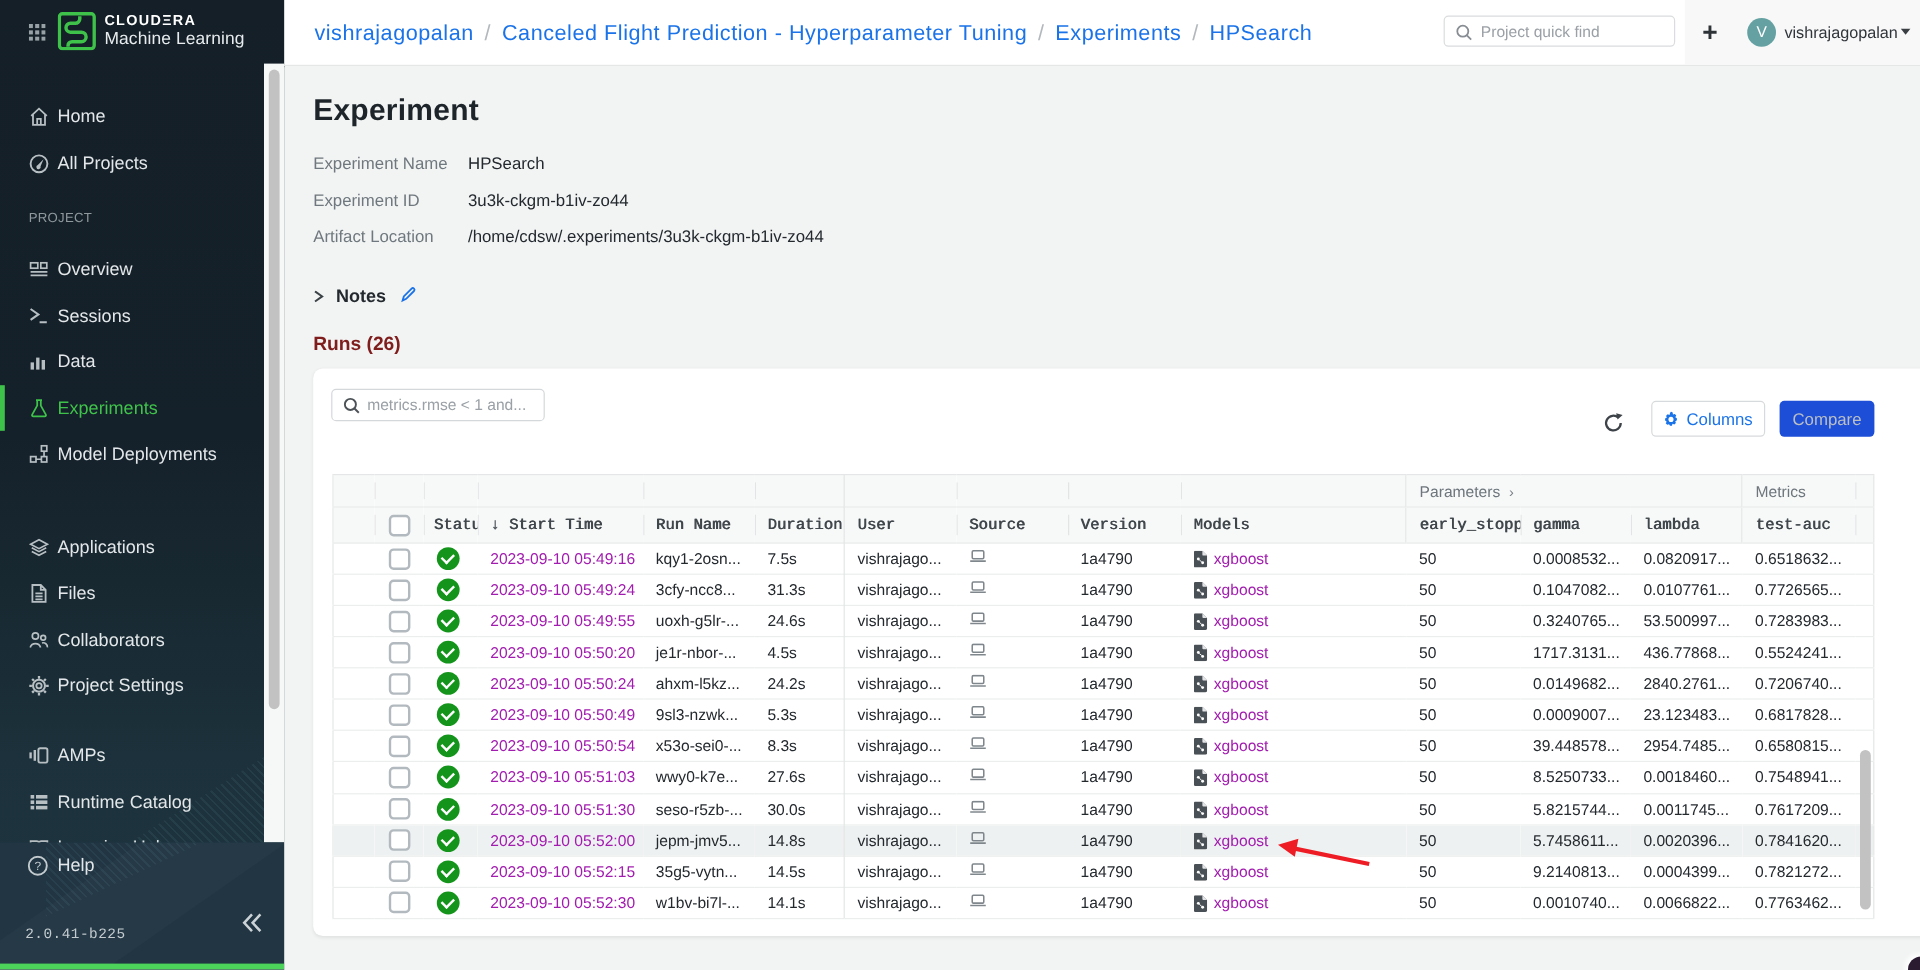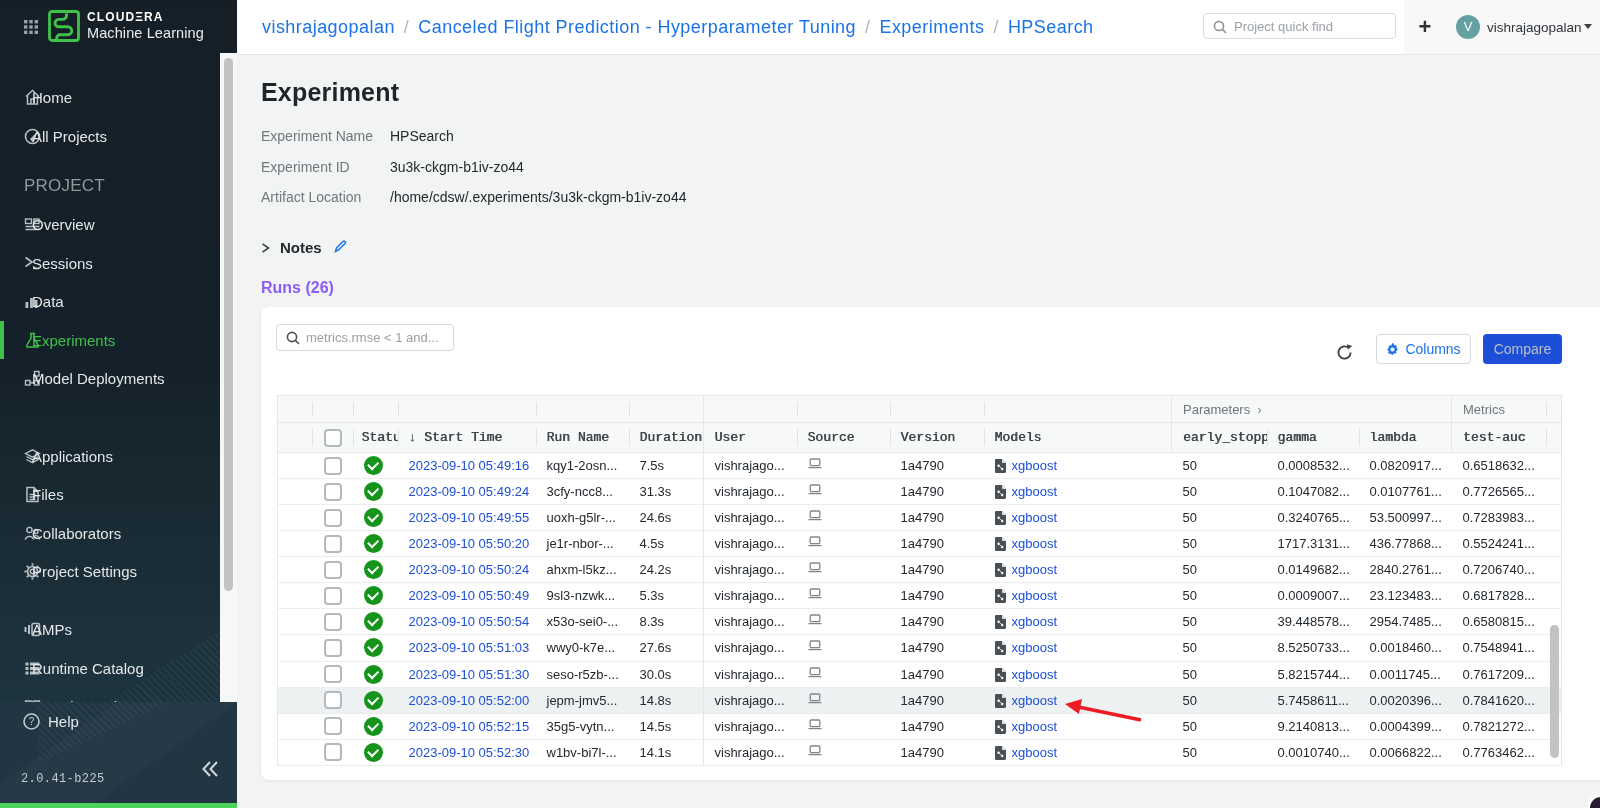--- a/index.html
+++ b/index.html
@@ -15,22 +15,22 @@
   .logo-sq { position:absolute; left:48px; top:10px; }
   .brand { position:absolute; left:87px; top:11px; line-height:1; }
   .brand .b1 { font-size:12px; font-weight:bold; color:#fff; letter-spacing:1.1px; }
   .brand .b2 { font-size:14.5px; color:#e8ecee; margin-top:3px; letter-spacing:0.1px; }
 
   .s-track { position:absolute; left:220px; top:53px; width:17px; height:649px; background:#f6f7f7; }
   .s-thumb { position:absolute; left:4px; top:5px; width:9px; height:533px; border-radius:5px; background:#c2c2c2; }
 
   .nav-item { position:absolute; left:0; width:220px; height:38px; display:flex; align-items:center; color:#e3e7e9; font-size:15px; }
   .nav-item svg { position:absolute; left:24px; }
-  .nav-item .t { position:absolute; left:32px; white-space:nowrap;text-align:right; }
-  .nav-label { position:absolute; left:24px; color:#8e989d; font-size:17px; letter-spacing:0.2px; }
+  .nav-item .t { position:absolute; left:48px; white-space:nowrap;text-align:right; }
+  .nav-label { position:absolute; left:24px; color:#8e989d; font-size:11px; letter-spacing:0.2px; }
   .nav-green { color:#3fc24a; }
   .green-bar { position:absolute; left:0; top:321px; width:4px; height:38px; background:#3fc24a; }
 
   .s-foot { position:absolute; left:0; top:702px; width:237px; height:106px; background:#213543; overflow:hidden; }
   .f-stripes { position:absolute; left:38px; top:0; width:130px; height:62px;
      background:repeating-linear-gradient(45deg, rgba(122,188,200,0.08) 0 1.5px, transparent 1.5px 5px);
      clip-path:polygon(0 0, 100% 0, 0 100%); }
   .f-band { position:absolute; left:-30px; top:-40px; width:430px; height:70px; background:rgba(255,255,255,0.022); transform:rotate(-35deg); }
   .help-row { position:absolute; left:0; top:702px; width:220px; height:38px; display:flex; align-items:center; color:#e3e7e9; font-size:15px; }
   .help-row svg { position:absolute; left:23px; }
@@ -55,41 +55,41 @@
 
   
   .main { position:absolute; left:237px; top:56px; width:1363px; height:752px; background:#f2f3f3; }
   .h1 { position:absolute; left:24px; top:22px; font-size:25px; font-weight:bold; color:#1d252b; letter-spacing:0.2px; }
   .meta { position:absolute; left:24px; top:65px; font-size:14px; }
   .meta .row { height:30.5px; display:flex; align-items:center; }
   .meta .lab { width:129px; color:#6f787e; }
   .meta .val { color:#23292e; }
   .notes { position:absolute; left:24px; top:183px; font-size:15px; color:#23292e; font-weight:bold; }
   
-  .runs-t { position:absolute; left:24px; top:223px; font-size:16px; font-weight:bold; color:#8b5cf6; }
+  .runs-t { position:absolute; left:24px; top:223px; font-size:16px; font-weight:bold; color:#7f1d1d; }
 
   .card { position:absolute; left:24px; top:251px; width:1482px; height:473px; background:#fff; border-radius:8px; box-shadow:0 1px 3px rgba(0,0,0,0.07); }
   .filter { position:absolute; left:15px; top:17px; width:178px; height:27px; border:1px solid #d5d8da; border-radius:4px; }
   .filter .ph { position:absolute; left:29px; top:5px; font-size:13px; color:#9aa0a6; }
   .refresh { position:absolute; left:1075px; top:37px; }
   .btn-cols { position:absolute; left:1115px; top:27px; width:95px; height:30px; border:1px solid #d7dadc; border-radius:4px; background:#fff; color:#1a73e8; font-size:14px; line-height:28px; text-align:center; }
   .btn-cmp { position:absolute; left:1222px; top:27px; width:79px; height:30px; border-radius:4px; background:#1d4ed8; color:#bcbfc2; font-size:14px; line-height:30px; text-align:center; }
 
   table.grid { position:absolute; left:16px; top:88px; width:1284px; border-collapse:collapse; border-left:1px solid #e4e6e7; border-right:1px solid #e4e6e7; border-bottom:1px solid #e4e6e7; table-layout:fixed; font-size:13px; color:#24292e; }
   table.grid td, table.grid th { padding:0 0 0 11px; overflow:hidden; white-space:nowrap; text-align:left; font-weight:normal; }
   tr.gh { height:27px; background:#f7f8f8; }
   tr.gh td { border-top:1px solid #e4e6e7; position:relative; color:#6d767c; font-size:13px; }
   tr.lh { height:30px; background:#f7f8f8;font-family:Liberation Mono, monospace; }
   tr.lh th { border-bottom:1px solid #e4e6e7; border-top:1px solid #e4e6e7; position:relative; color:#40474c; font-weight:normal; text-shadow:0.55px 0 0 #40474c; font-size:13px; }
   tr.dr { height:26.07px; background:#fff; }
   tr.dr td { border-bottom:1px solid #eceeee; }
   tr.hl { background:#eef1f1; }
   .tick:before { content:""; position:absolute; left:0; top:6px; bottom:6px; width:1px; background:#e2e4e5; }
   td.gsep, th.gsep { border-left:1px solid #e4e6e7; }
-  .bluelink { color:#1d4ed8; }
+  .bluelink { color:#a21caf; }
   .date { letter-spacing:0; }
   .cb { display:inline-block; width:18px; height:18px; border:2px solid #b2bac0; border-radius:4px; background:#fff; vertical-align:middle; margin-left:1px; }
   .okc { display:inline-block; width:19px; height:19px; border-radius:50%; background:#15941c; vertical-align:middle; position:relative; }
   .okc:after { content:""; position:absolute; left:4.5px; top:5px; width:8px; height:4.5px; border-left:2.2px solid #fff; border-bottom:2.2px solid #fff; transform:rotate(-45deg); }
   .table-vline { position:absolute; left:442px; z-index:2; top:88px; width:1px; height:370px; background:#e4e6e7; }
   .tscroll { position:absolute; left:1289px; top:318px; width:9px; height:133px; border-radius:5px; background:#c2c2c2; }
 
   .arrow-svg { position:absolute; left:1060px; top:693px; }
   .corner { position:absolute; left:1590px; top:797px; width:26px; height:26px; border-radius:11px 0 0 0; background:#2a1b30; box-shadow:-2px -2px 4px rgba(255,255,255,0.95); }
 </style>

